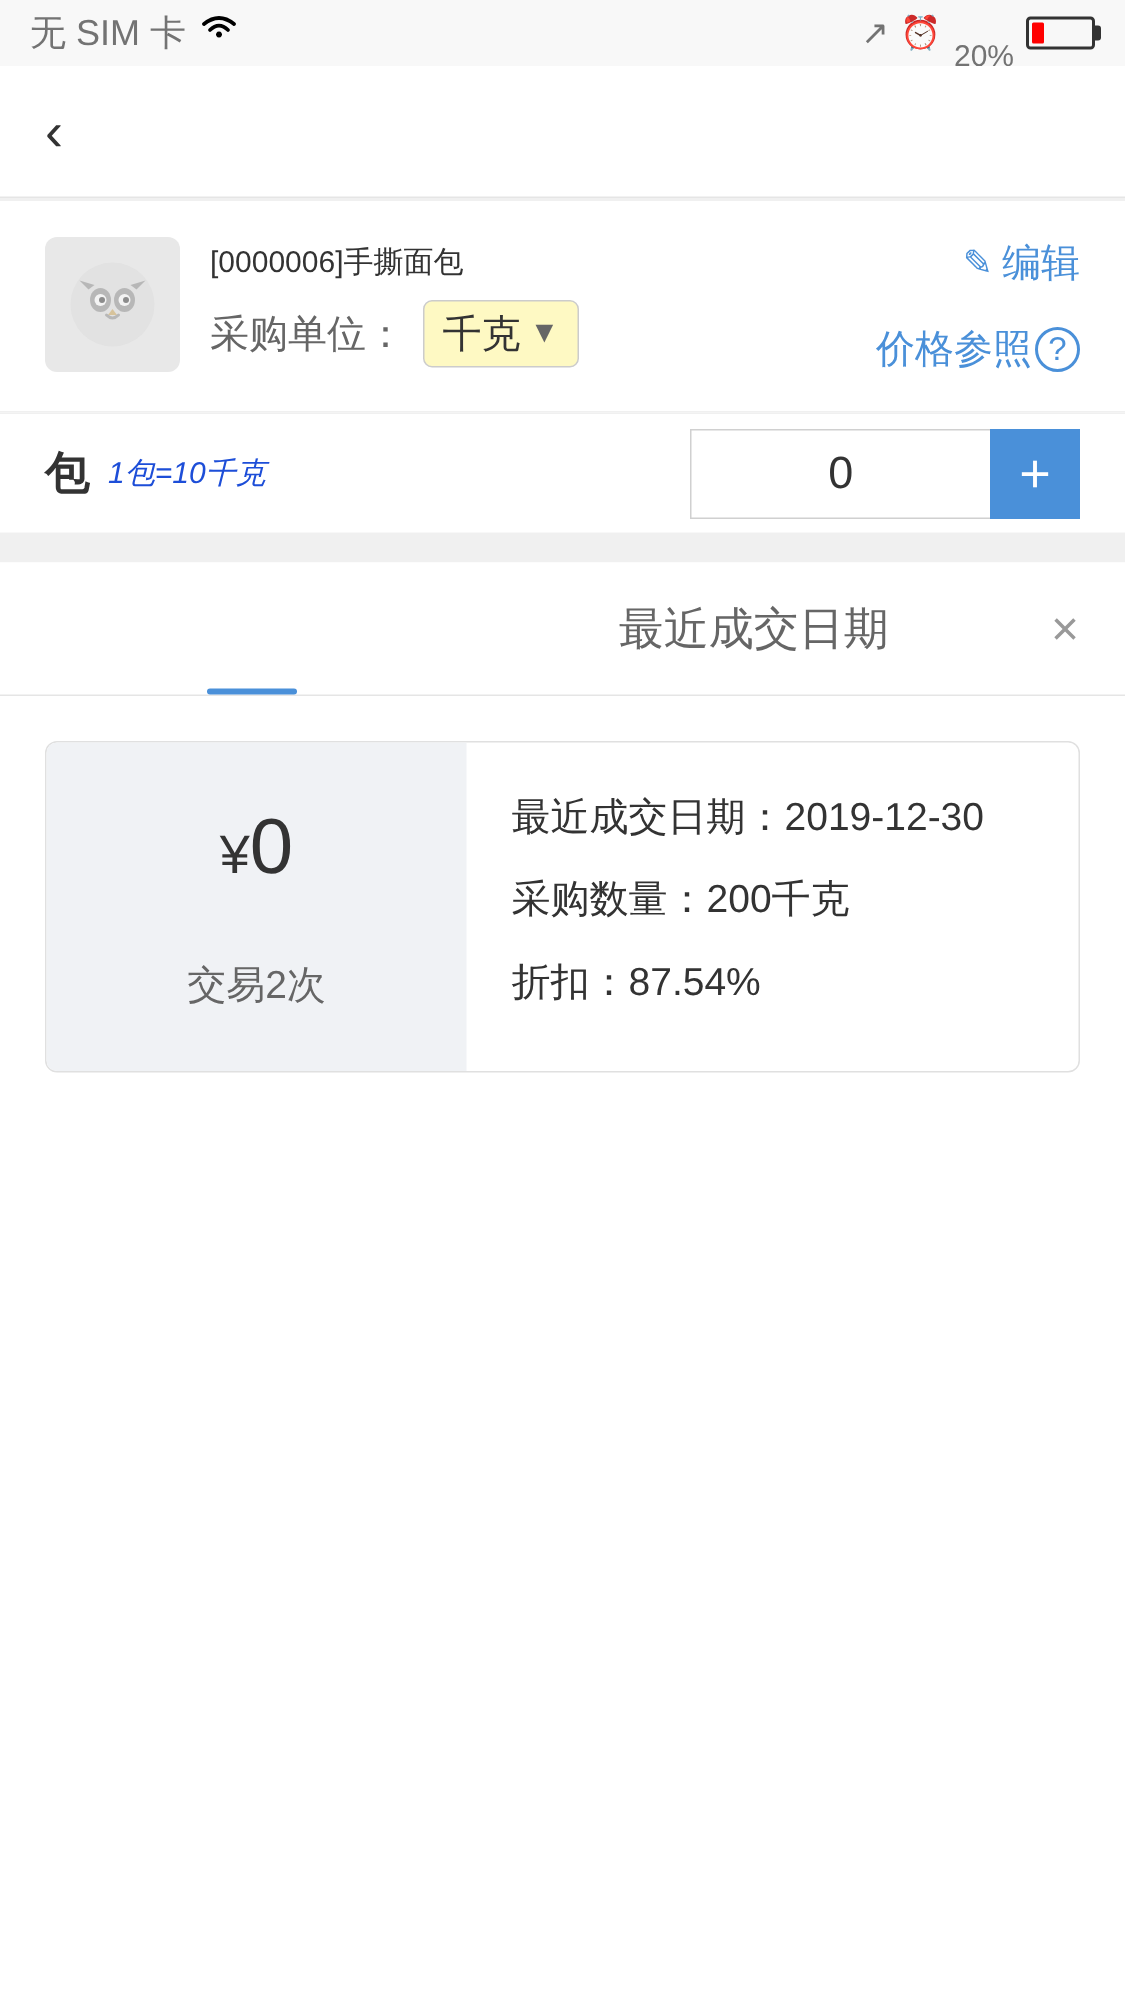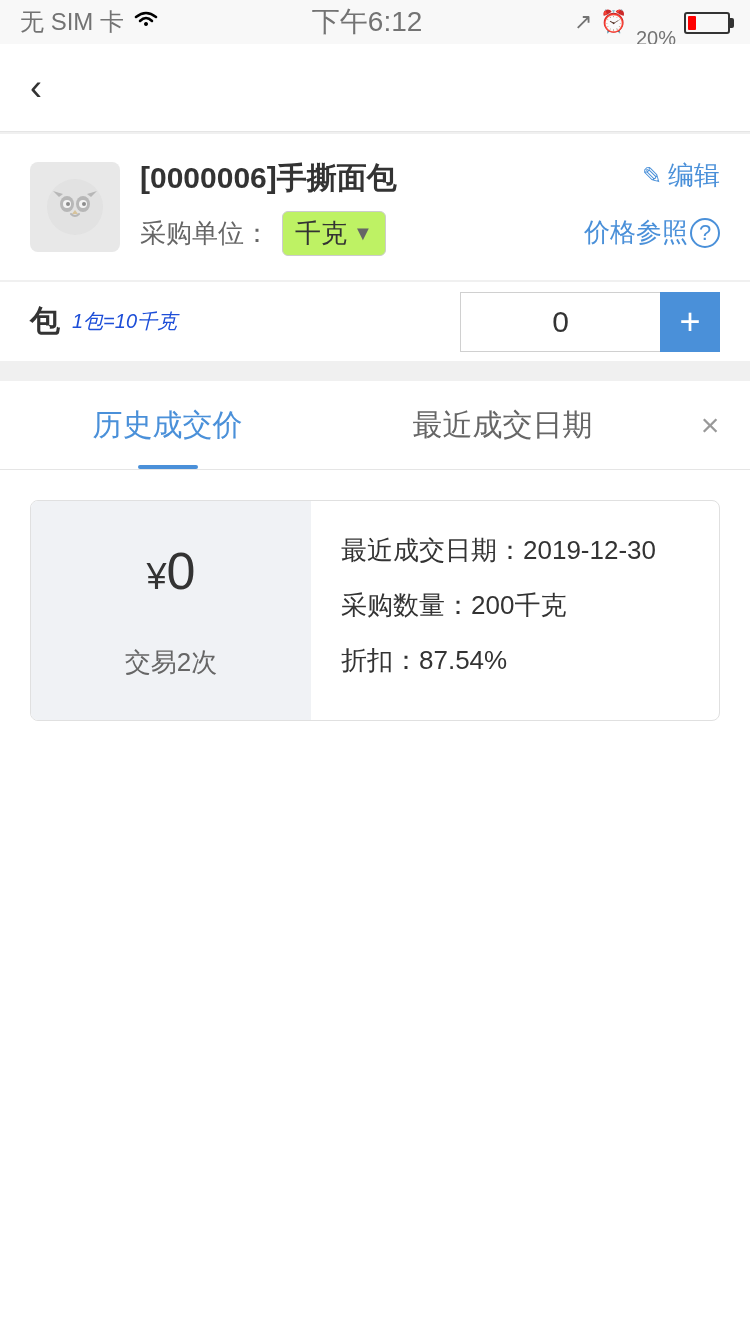--- a/index.html
+++ b/index.html
@@ -130,41 +130,41 @@
       width: 60px;
       height: 60px;
       opacity: 0.5;
     }
     .product-info {
       display: flex;
       flex-direction: column;
       gap: 12px;
     }
     .product-name {
-      font-size: 30px;
-      color: #333;
-      font-weight: 700;
+      font-size: 20px;
+      color: #333;
+      font-weight: 400;
     }
     .product-unit-row {
       display: flex;
       align-items: center;
       gap: 12px;
       font-size: 26px;
       color: #666;
     }
     .unit-label {
       color: #666;
     }
     .unit-select {
       border: 1px solid #ccc;
       border-radius: 6px;
       padding: 4px 12px;
       font-size: 26px;
       color: #333;
-      background: #bef264;
+      background: #fef9c3;
       display: flex;
       align-items: center;
       gap: 6px;
     }
     .edit-btn {
       color: #4a90d9;
       font-size: 26px;
       display: flex;
       align-items: center;
       gap: 6px;
@@ -355,21 +355,20 @@
   <div class="status-left">
     <span>无 SIM 卡</span>
     <span>
       <svg width="28" height="20" viewBox="0 0 28 20">
         <path d="M14 16 a2 2 0 1 1 0.01 0 Z" fill="#000"></path>
         <path d="M8 11 Q14 5 20 11" stroke="#000" stroke-width="2.5" fill="none" stroke-linecap="round"></path>
         <path d="M4 7 Q14 -1 24 7" stroke="#000" stroke-width="2.5" fill="none" stroke-linecap="round"></path>
       </svg>
     </span>
   </div>
-  <div class="status-center">下午6:12</div>
   <div class="status-right">
     <span style="font-size:22px;">↗</span>
     <span style="font-size:22px;">⏰</span>
     <span style="font-size:20px;margin-top:33px;">20%</span>
     <span>
       <span class="battery-icon">
           <span class="battery-fill"></span>
         </span>
     </span>
   </div>
@@ -434,21 +433,20 @@
     <div class="qty-right">
       <input class="qty-input" type="text" value="0" readonly="" style="">
       <button class="qty-plus-btn">+</button>
     </div>
   </div>
 
   <div class="bottom-panel">
 
     <div class="tabs-header">
       <div class="tab-item active">
-        <span>历史成交价</span>
         <div class="tab-underline"></div>
       </div>
       <div class="tab-item">
         <span>最近成交日期</span>
       </div>
       <div class="tab-close-btn">×</div>
     </div>
 
     <div class="trade-card">
       <div class="trade-card-left">

